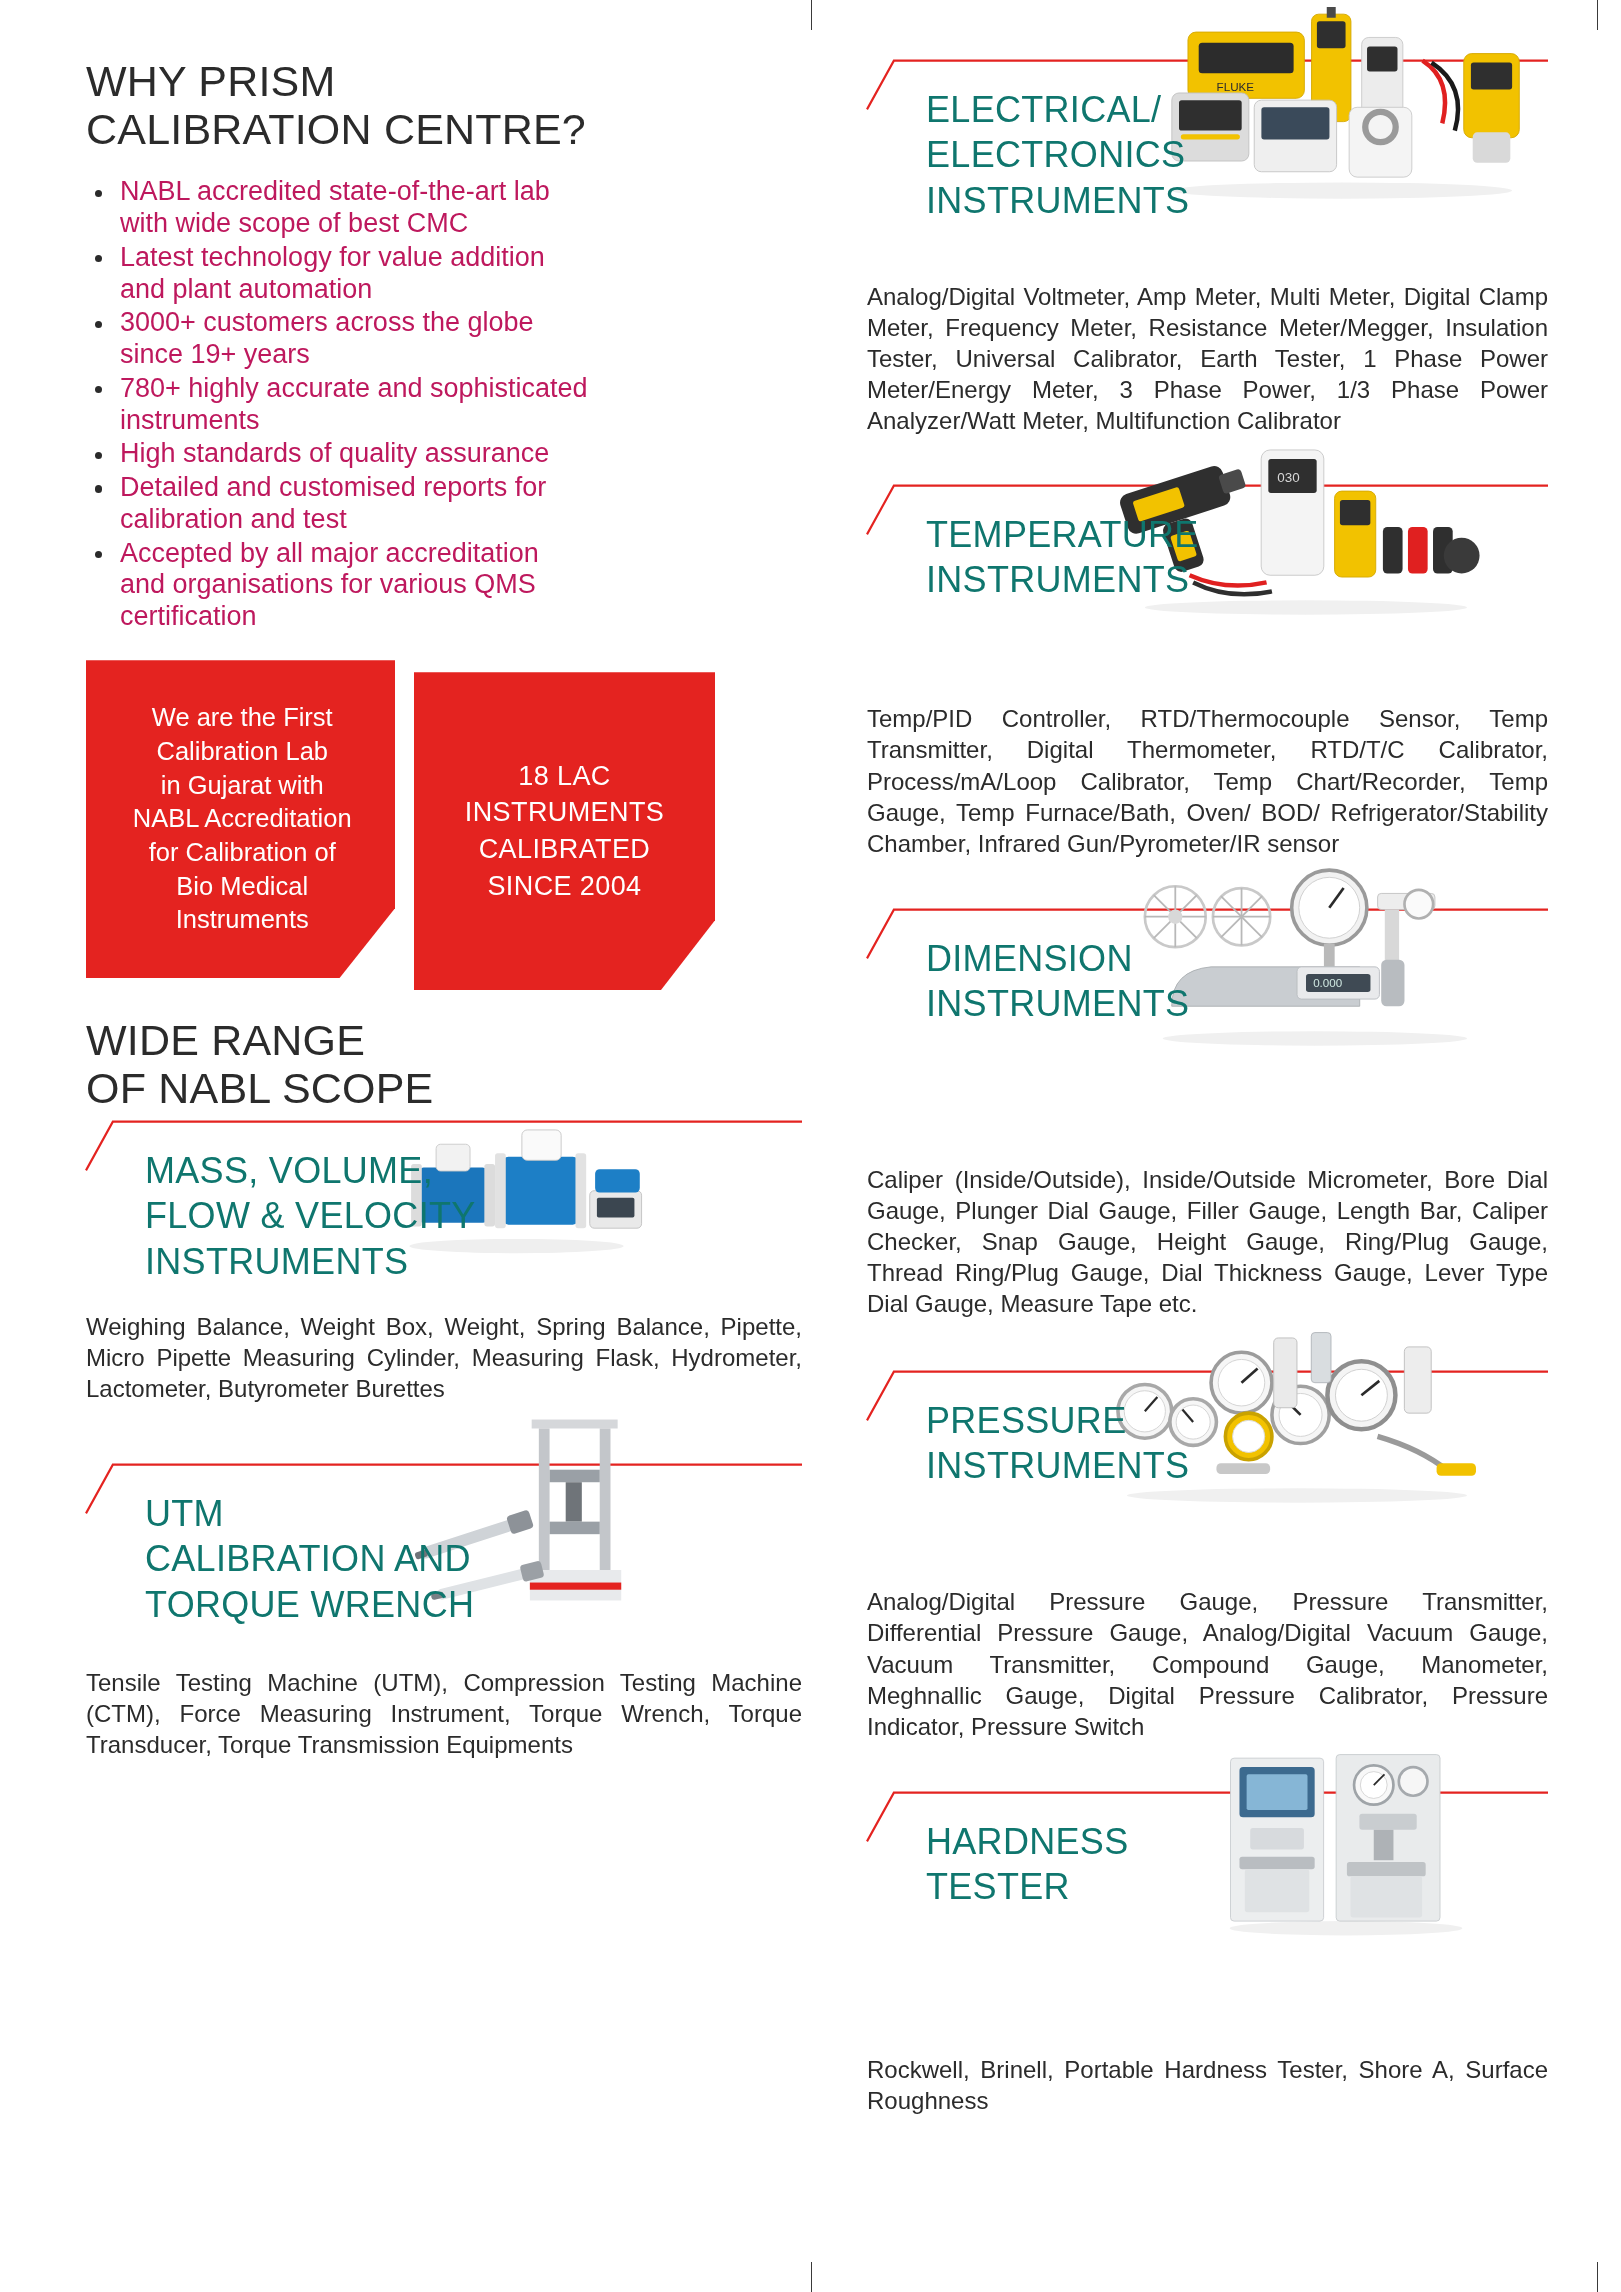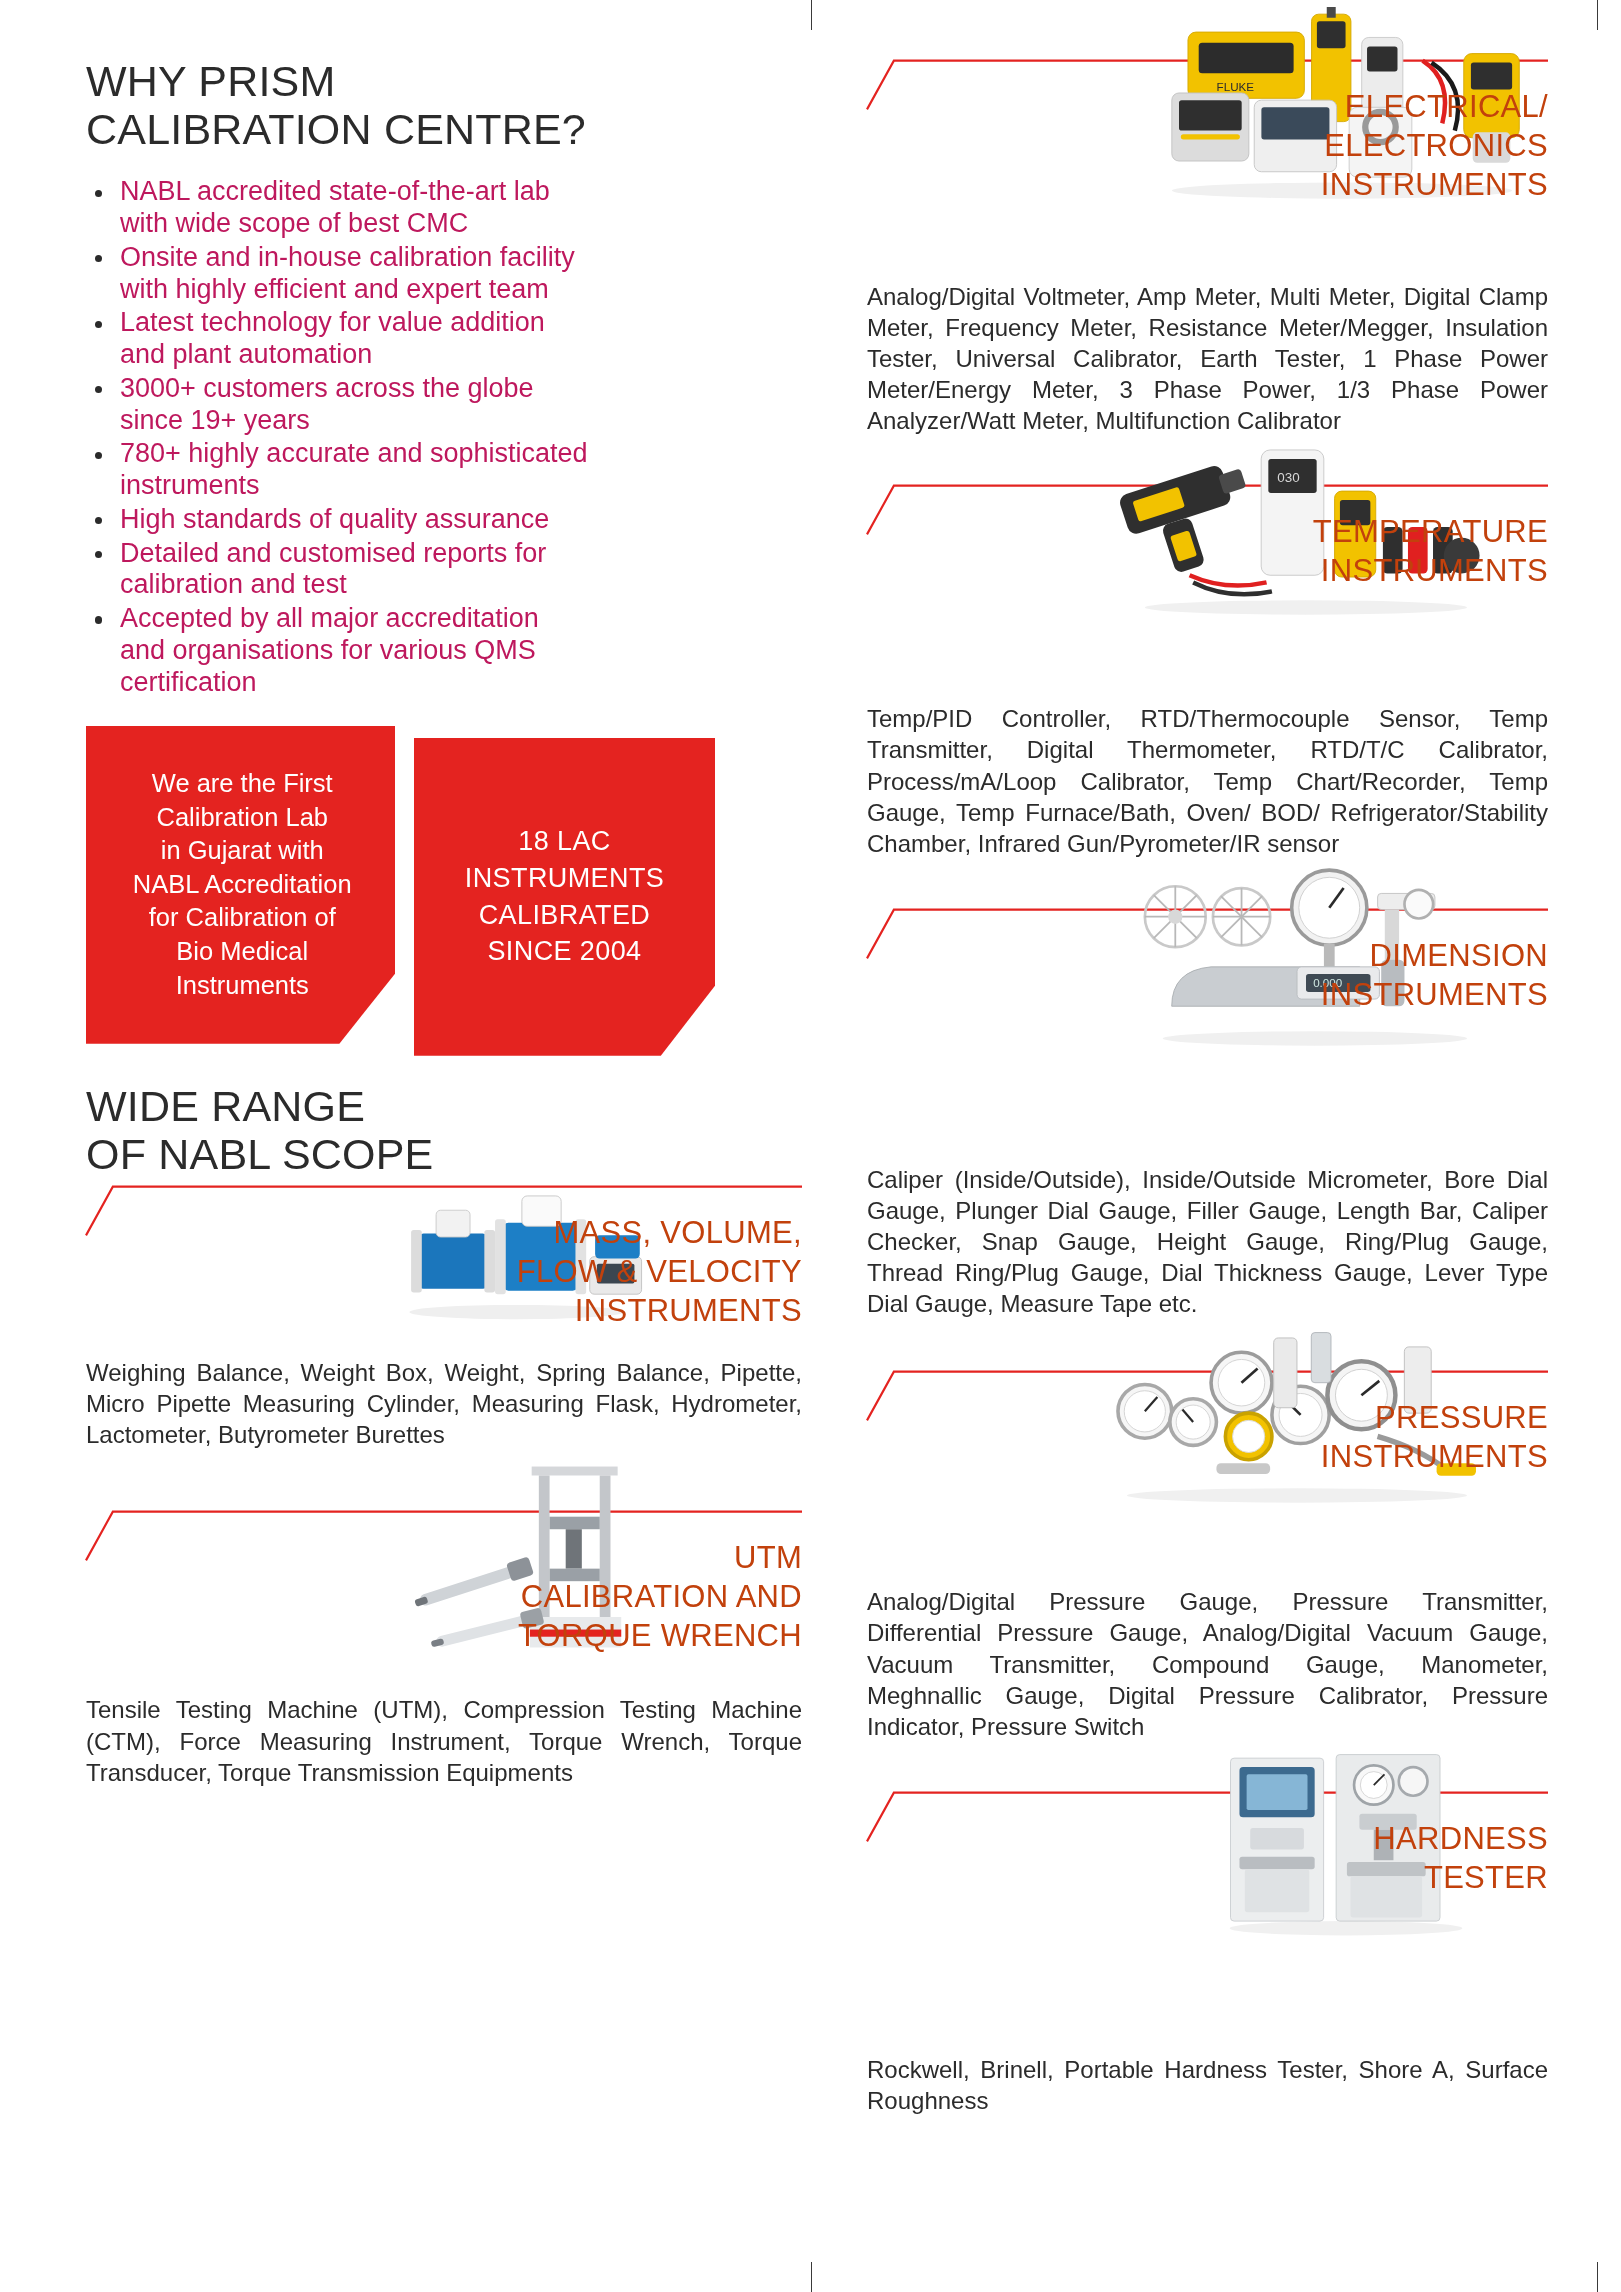--- a/index.html
+++ b/index.html
@@ -64,22 +64,22 @@
   .cat-head {
     position:relative; min-height:107px;
   }
   .cat-rule {
     position:absolute; left:0; top:0; width:100%; height:56px;
     pointer-events:none;
   }
   .cat-rule svg { display:block; width:100%; height:100%; overflow:visible; }
   .cat-title {
     position:relative; margin:0; padding-left:59px; padding-top:30px;
-    color:#c2410c; font-size:31px; line-height:1.26; font-weight:400;
-    letter-spacing:0.3px; white-space:pre-line;text-align:right;
+    color:#0f766e; font-size:36px; line-height:1.26; font-weight:400;
+    letter-spacing:0.3px; white-space:pre-line;
   }
   .cat-body {
     font-size:24px; line-height:1.30; color:#2b2b2b;
     text-align:justify; margin:0; padding-top:3.6px;
   }
 
   
   .art { position:absolute; }
   .art svg { display:block; }
 </style>
@@ -94,22 +94,20 @@
   <div class="crop v" style="left:1597px;top:2262px;"></div>
 
   <div class="col-left">
 
     <h1 class="section-title">WHY PRISM
 CALIBRATION CENTRE?</h1>
 
     <ul class="why-list">
       <li>NABL accredited state-of-the-art lab
 with wide scope of best CMC</li>
-      <li>Onsite and in-house calibration facility
-with highly efficient and expert team</li>
       <li>Latest technology for value addition
 and plant automation</li>
       <li>3000+ customers across the globe
 since 19+ years</li>
       <li>780+ highly accurate and sophisticated
 instruments</li>
       <li>High standards of quality assurance</li>
       <li>Detailed and customised reports for
 calibration and test</li>
       <li>Accepted by all major accreditation

